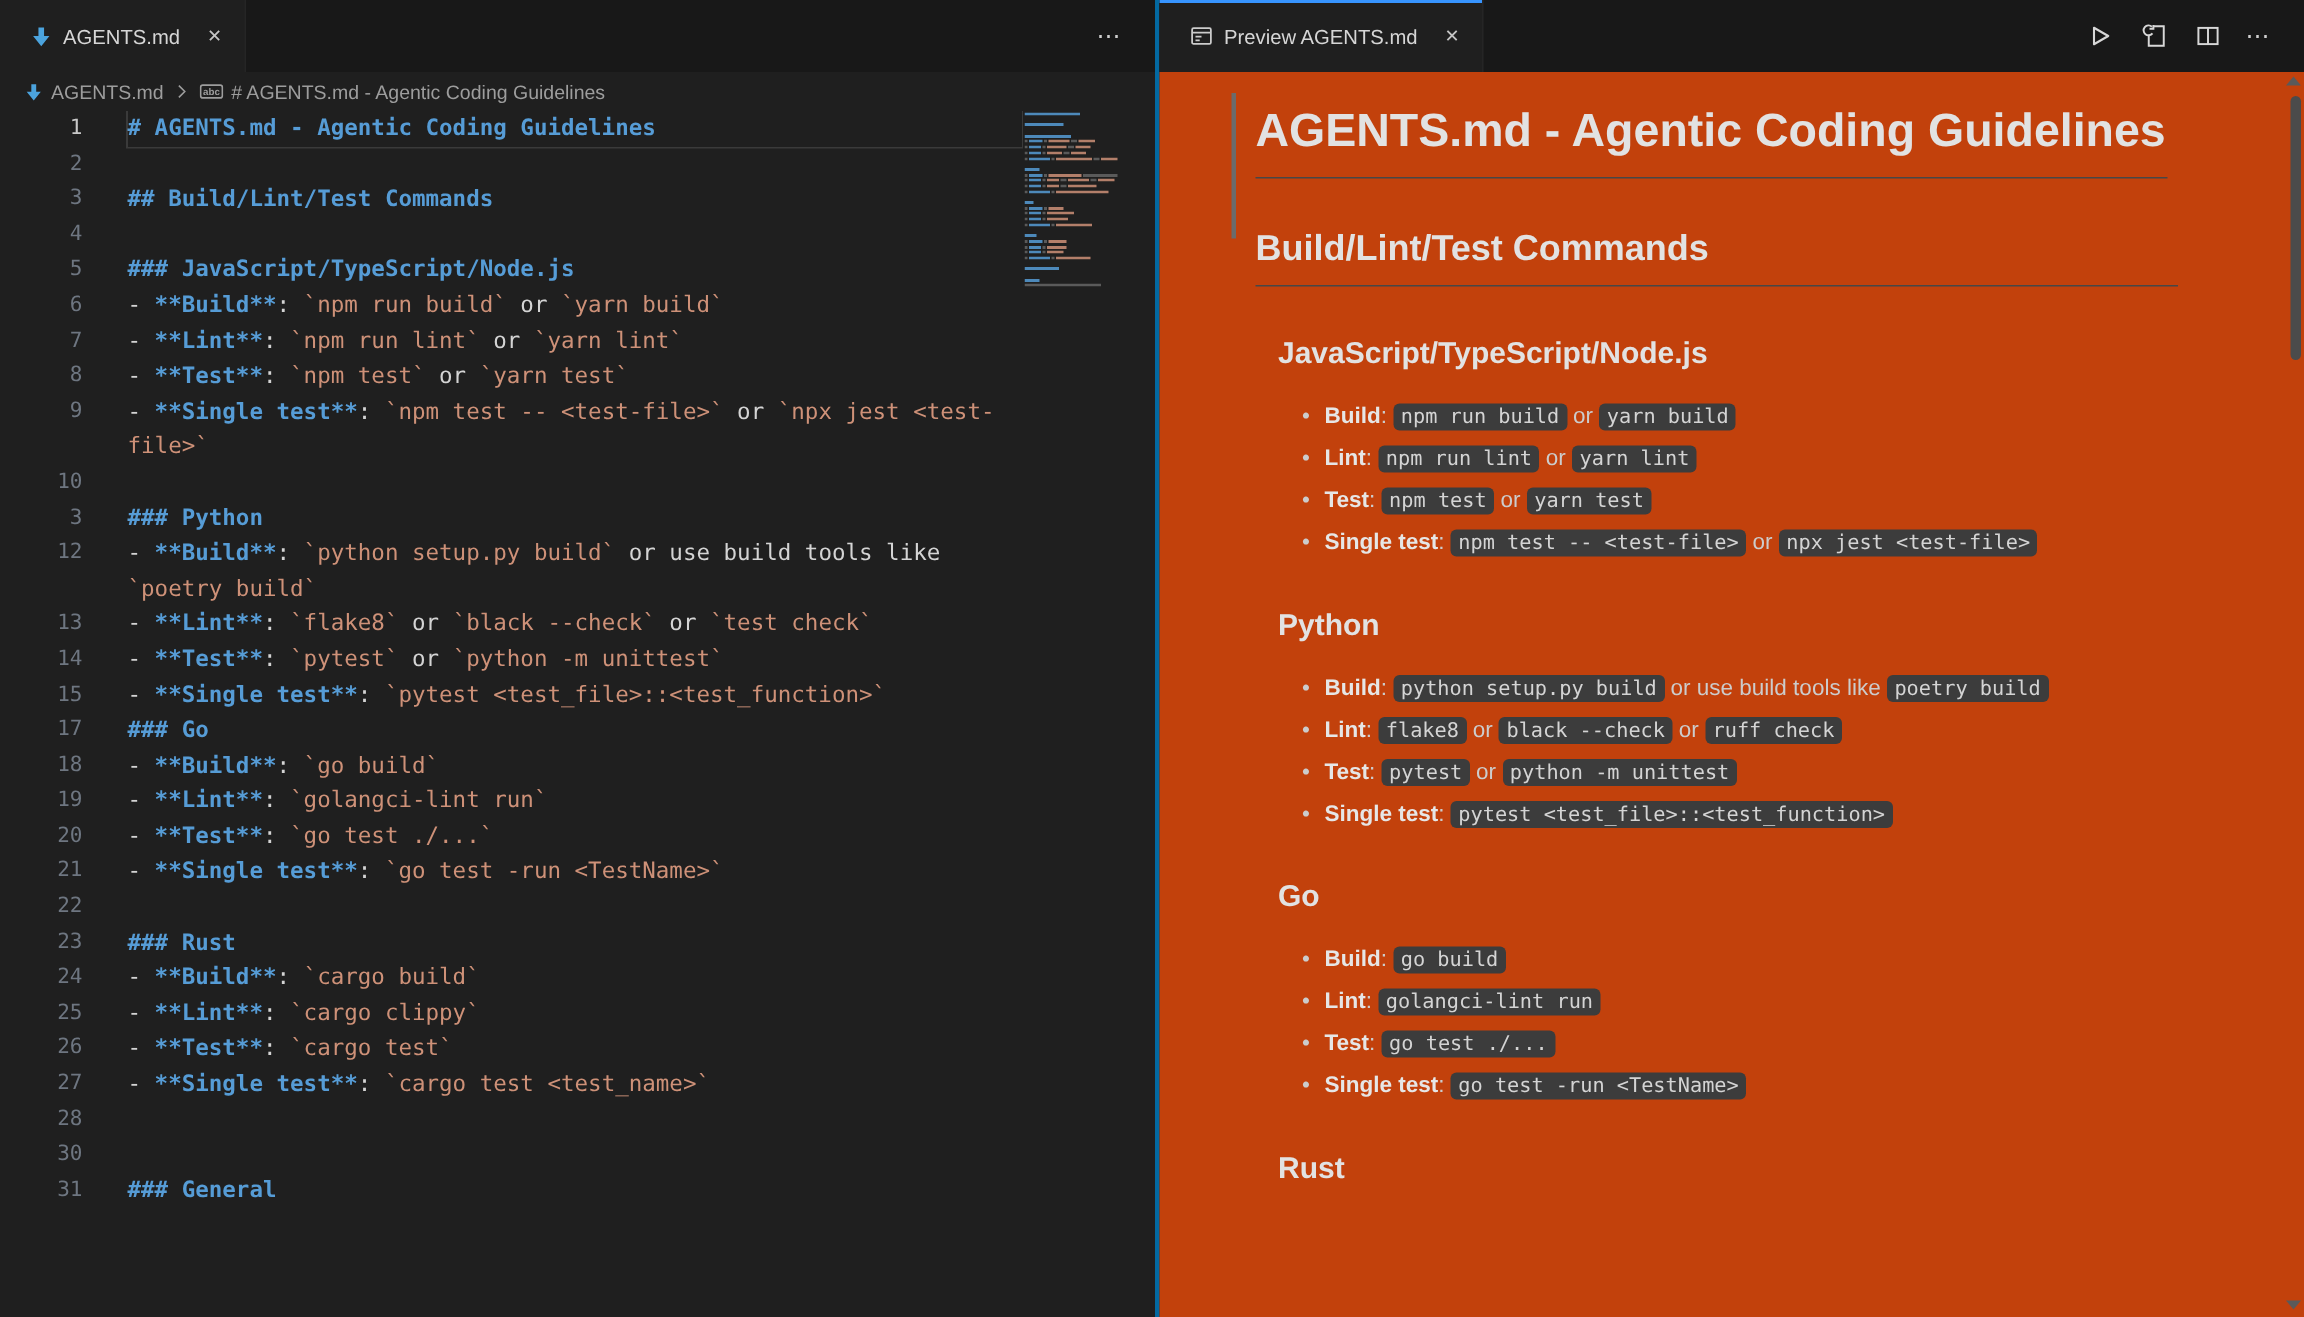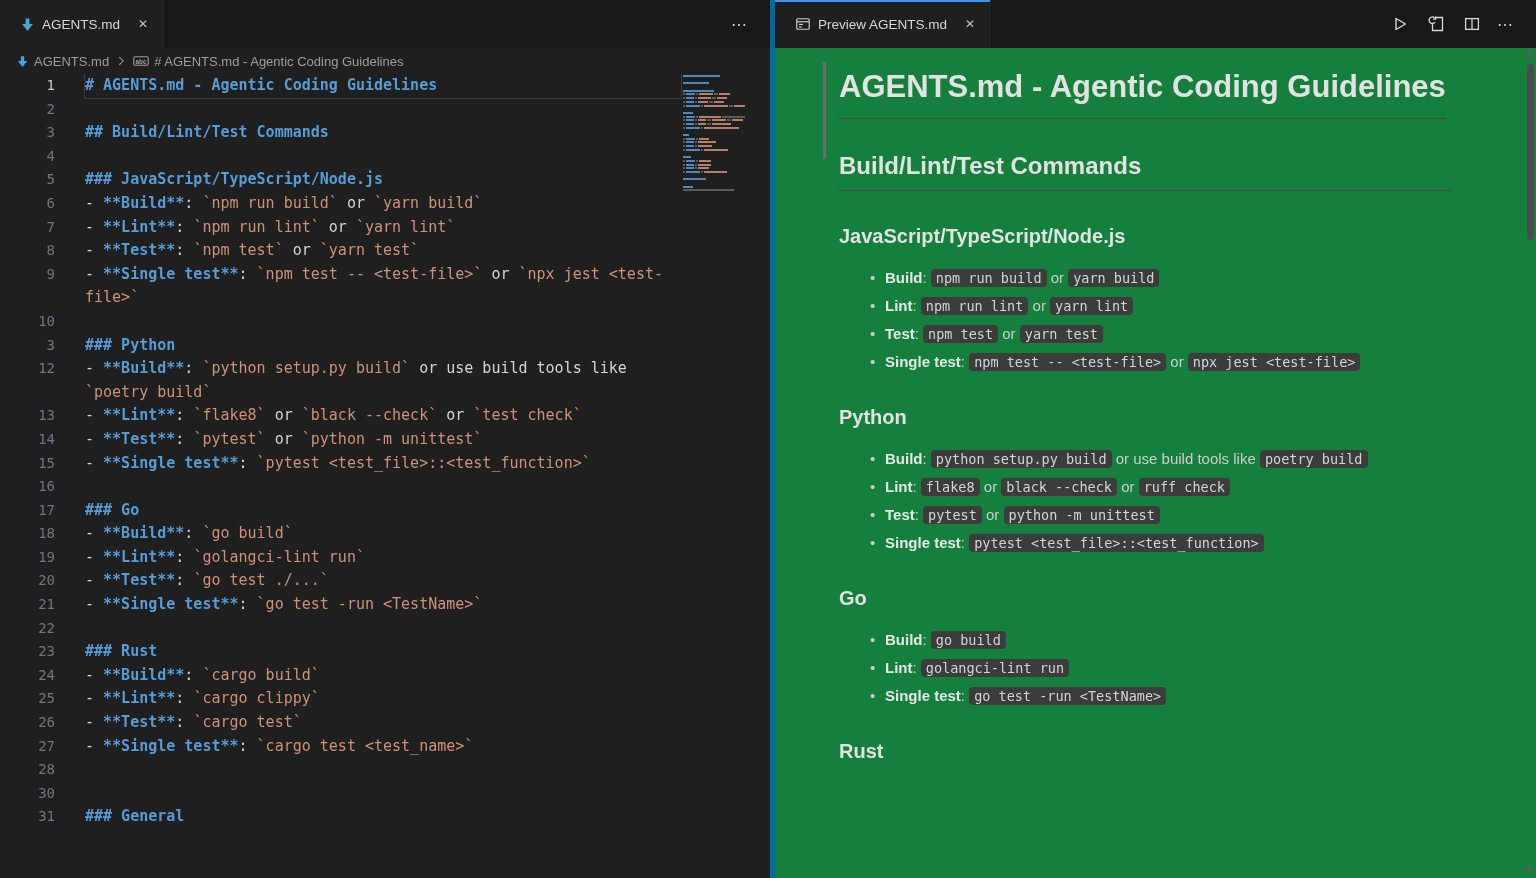--- a/index.html
+++ b/index.html
@@ -3,21 +3,21 @@
 <meta charset="utf-8">
 <style>
   * { margin:0; padding:0; box-sizing:border-box; }
   html,body { width:1536px; height:878px; overflow:hidden; background:#1f1f1f;
               font-family:"Liberation Sans", sans-serif; }
   .workbench { display:flex; width:1536px; height:878px; background:#1f1f1f; }
 
   
   .group { height:878px; display:flex; flex-direction:column; position:relative; }
   .group.left  { width:770px;justify-content:space-between; }
-  .group.right { width:766px; border-left:5px solid #0369a1; }
+  .group.right { width:766px; border-left:3px solid #0369a1; }
 
   
   .tabbar { height:48px; background:#181818; display:flex; align-items:stretch;
             justify-content:space-between; flex:none; }
   .tab { display:flex; align-items:center; gap:7px; padding:0 12px 0 20px;
          background:#1f1f1f; border-right:1px solid #252525; position:relative;
          color:#d6d6d6; font-size:13.5px; cursor:pointer; }
   .tab.focused::before { content:""; position:absolute; top:0; left:0; right:0;
          height:2px; background:#3794ff; }
   .tab .label { white-space:nowrap; }
@@ -47,28 +47,28 @@
 
   
   .minimap { position:absolute; top:1px; right:25px; width:62px; cursor:pointer; }
   .mm-row { height:2px; margin-bottom:1.7px; white-space:nowrap; overflow:hidden; }
   .mm-seg { display:inline-block; height:2px; margin-right:1px; vertical-align:top; opacity:.85; }
   .mm-seg.seg-p { background:#8a8a8a; opacity:.55; }
   .mm-seg.seg-h, .mm-seg.seg-b { background:#569cd6; }
   .mm-seg.seg-c { background:#ce9178; }
 
   
-  .preview { position:relative; flex:1; overflow:hidden; background:#15803d; }
+  .preview { position:relative; flex:1; overflow:hidden; background:#c2410c; }
   .indicator { position:absolute; left:48px; top:14px; width:3px; height:97px; background:#6b6b6b; }
   .preview-content { padding:10px 84px 0 64px; color:#cccccc; font-size:15px; }
   .preview-content h1 { font-size:31px; line-height:42px; font-weight:600; color:#e2e2e2;
         margin-top:8px; padding-bottom:10px; border-bottom:1px solid #474747; max-width:608px; }
   .preview-content h2 { font-size:24px; line-height:33px; font-weight:600; color:#e2e2e2;
         margin-top:30px; padding-bottom:8px; border-bottom:1px solid #474747; }
-  .preview-content h3 { font-size:20px; line-height:27px; font-weight:600; color:#e2e2e2; margin-top:32px; }
+  .preview-content h3 { font-size:20px; line-height:27px; font-weight:600; color:#e2e2e2; margin-top:32px;margin-left:15px; }
   .preview-content ul { margin-top:18px; padding-left:46px; list-style:none; }
   .preview-content li { position:relative; line-height:20px; margin-bottom:8px; }
   .preview-content li::before { content:"•"; position:absolute; left:-15px; color:#cccccc; }
   .preview-content strong { color:#e6e6e6; }
   .preview-content code { font-family:"DejaVu Sans Mono", monospace; font-size:13.5px;
         background:#3c3c3c; color:#d4d4d4; padding:1px 5px; border-radius:4px; white-space:pre; }
 
   
   .pv-scroll-thumb { position:absolute; right:2px; top:16px; width:7px; height:176px;
         background:#4b4b4b; border-radius:4px; cursor:pointer; }
@@ -175,24 +175,20 @@
             <span class="num">13</span>
             <span class="txt"><span class="seg-p">- </span><span class="seg-b">**Lint**</span><span class="seg-p">: </span><span class="seg-c">`flake8`</span><span class="seg-p"> or </span><span class="seg-c">`black --check`</span><span class="seg-p"> or </span><span class="seg-c">`test check`</span></span>
           </div>
           <div class="line">
             <span class="num">14</span>
             <span class="txt"><span class="seg-p">- </span><span class="seg-b">**Test**</span><span class="seg-p">: </span><span class="seg-c">`pytest`</span><span class="seg-p"> or </span><span class="seg-c">`python -m unittest`</span></span>
           </div>
           <div class="line">
             <span class="num">15</span>
             <span class="txt"><span class="seg-p">- </span><span class="seg-b">**Single test**</span><span class="seg-p">: </span><span class="seg-c">`pytest &lt;test_file&gt;::&lt;test_function&gt;`</span></span>
-          </div>
-          <div class="line">
-            <span class="num">16</span>
-            <span class="txt"></span>
           </div>
           <div class="line">
             <span class="num">17</span>
             <span class="txt"><span class="seg-h">### Go</span></span>
           </div>
           <div class="line">
             <span class="num">18</span>
             <span class="txt"><span class="seg-p">- </span><span class="seg-b">**Build**</span><span class="seg-p">: </span><span class="seg-c">`go build`</span></span>
           </div>
           <div class="line">
@@ -334,20 +330,21 @@
           <ul>
             <li><strong>Build</strong>: <code>python setup.py build</code> or use build tools like <code>poetry build</code></li>
             <li><strong>Lint</strong>: <code>flake8</code> or <code>black --check</code> or <code>ruff check</code></li>
             <li><strong>Test</strong>: <code>pytest</code> or <code>python -m unittest</code></li>
             <li><strong>Single test</strong>: <code>pytest &lt;test_file&gt;::&lt;test_function&gt;</code></li>
           </ul>
           <h3>Go</h3>
           <ul>
             <li><strong>Build</strong>: <code>go build</code></li>
             <li><strong>Lint</strong>: <code>golangci-lint run</code></li>
+            <li><strong>Test</strong>: <code>go test ./...</code></li>
             <li><strong>Single test</strong>: <code>go test -run &lt;TestName&gt;</code></li>
           </ul>
           <h3>Rust</h3>
         </div>
       <div class="pv-arrow up"></div>
       <div class="pv-scroll-thumb"></div>
       <div class="pv-arrow down"></div>
     </div>
   </div>
 </div>

